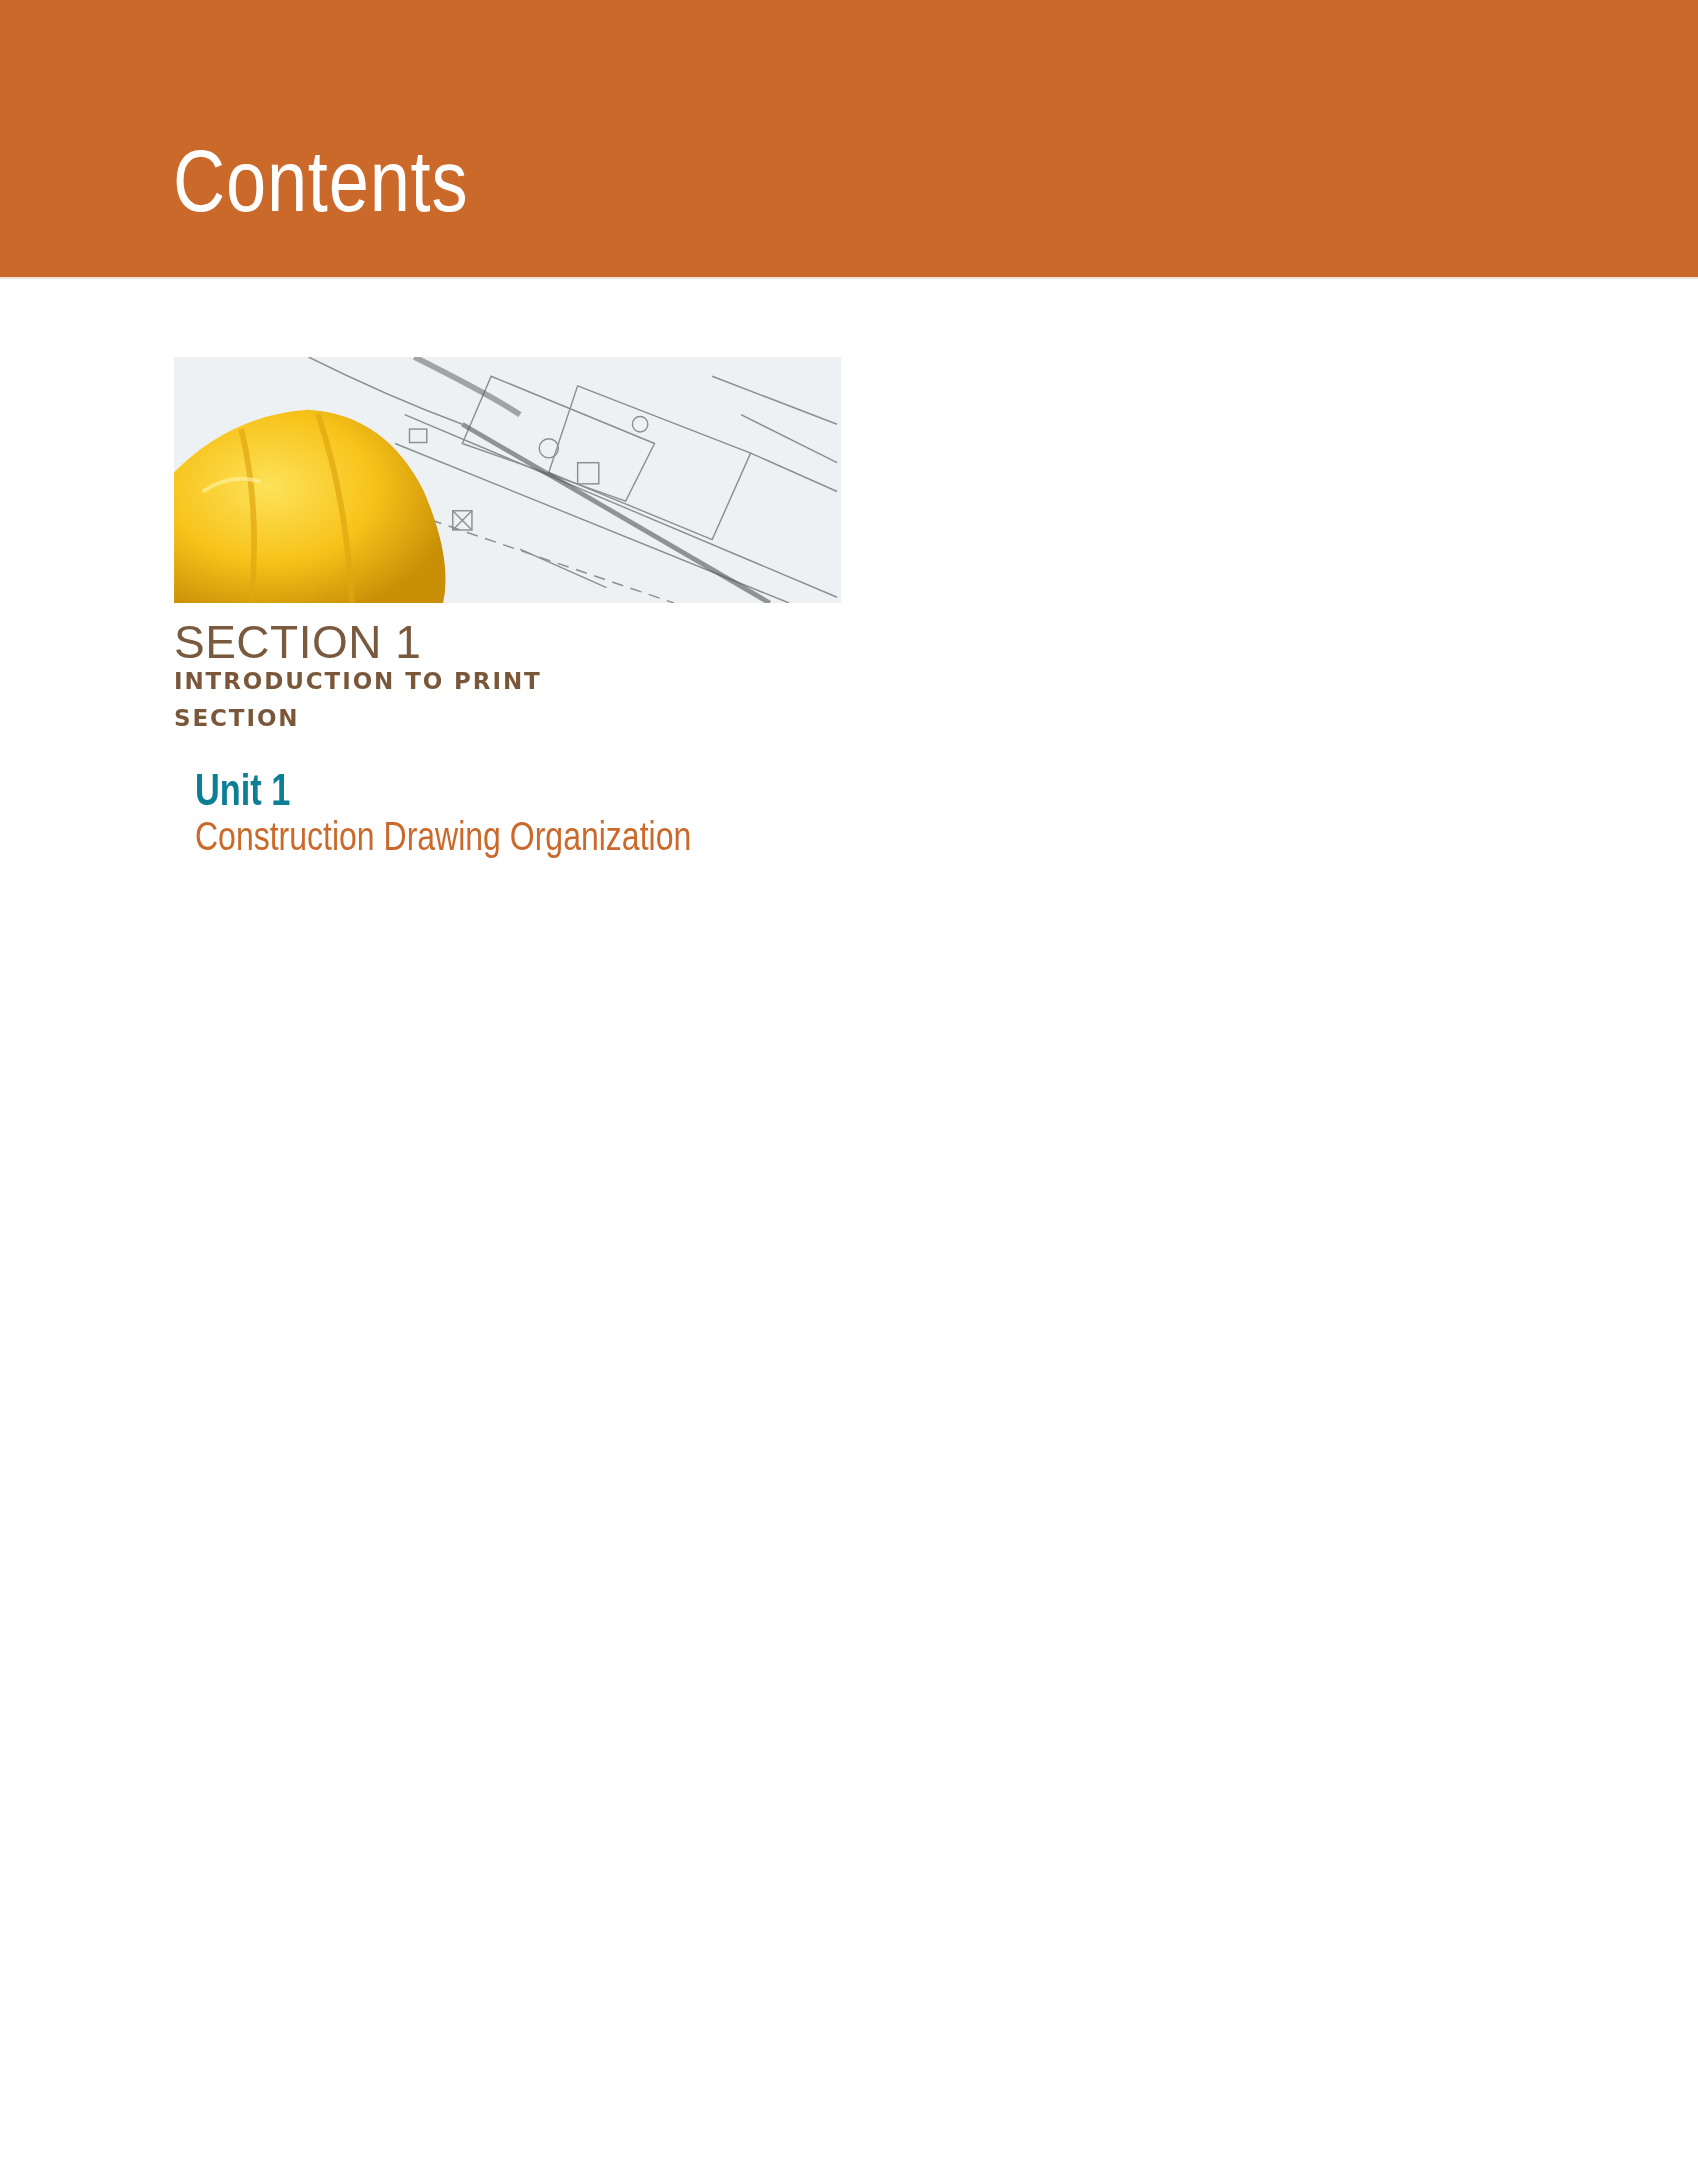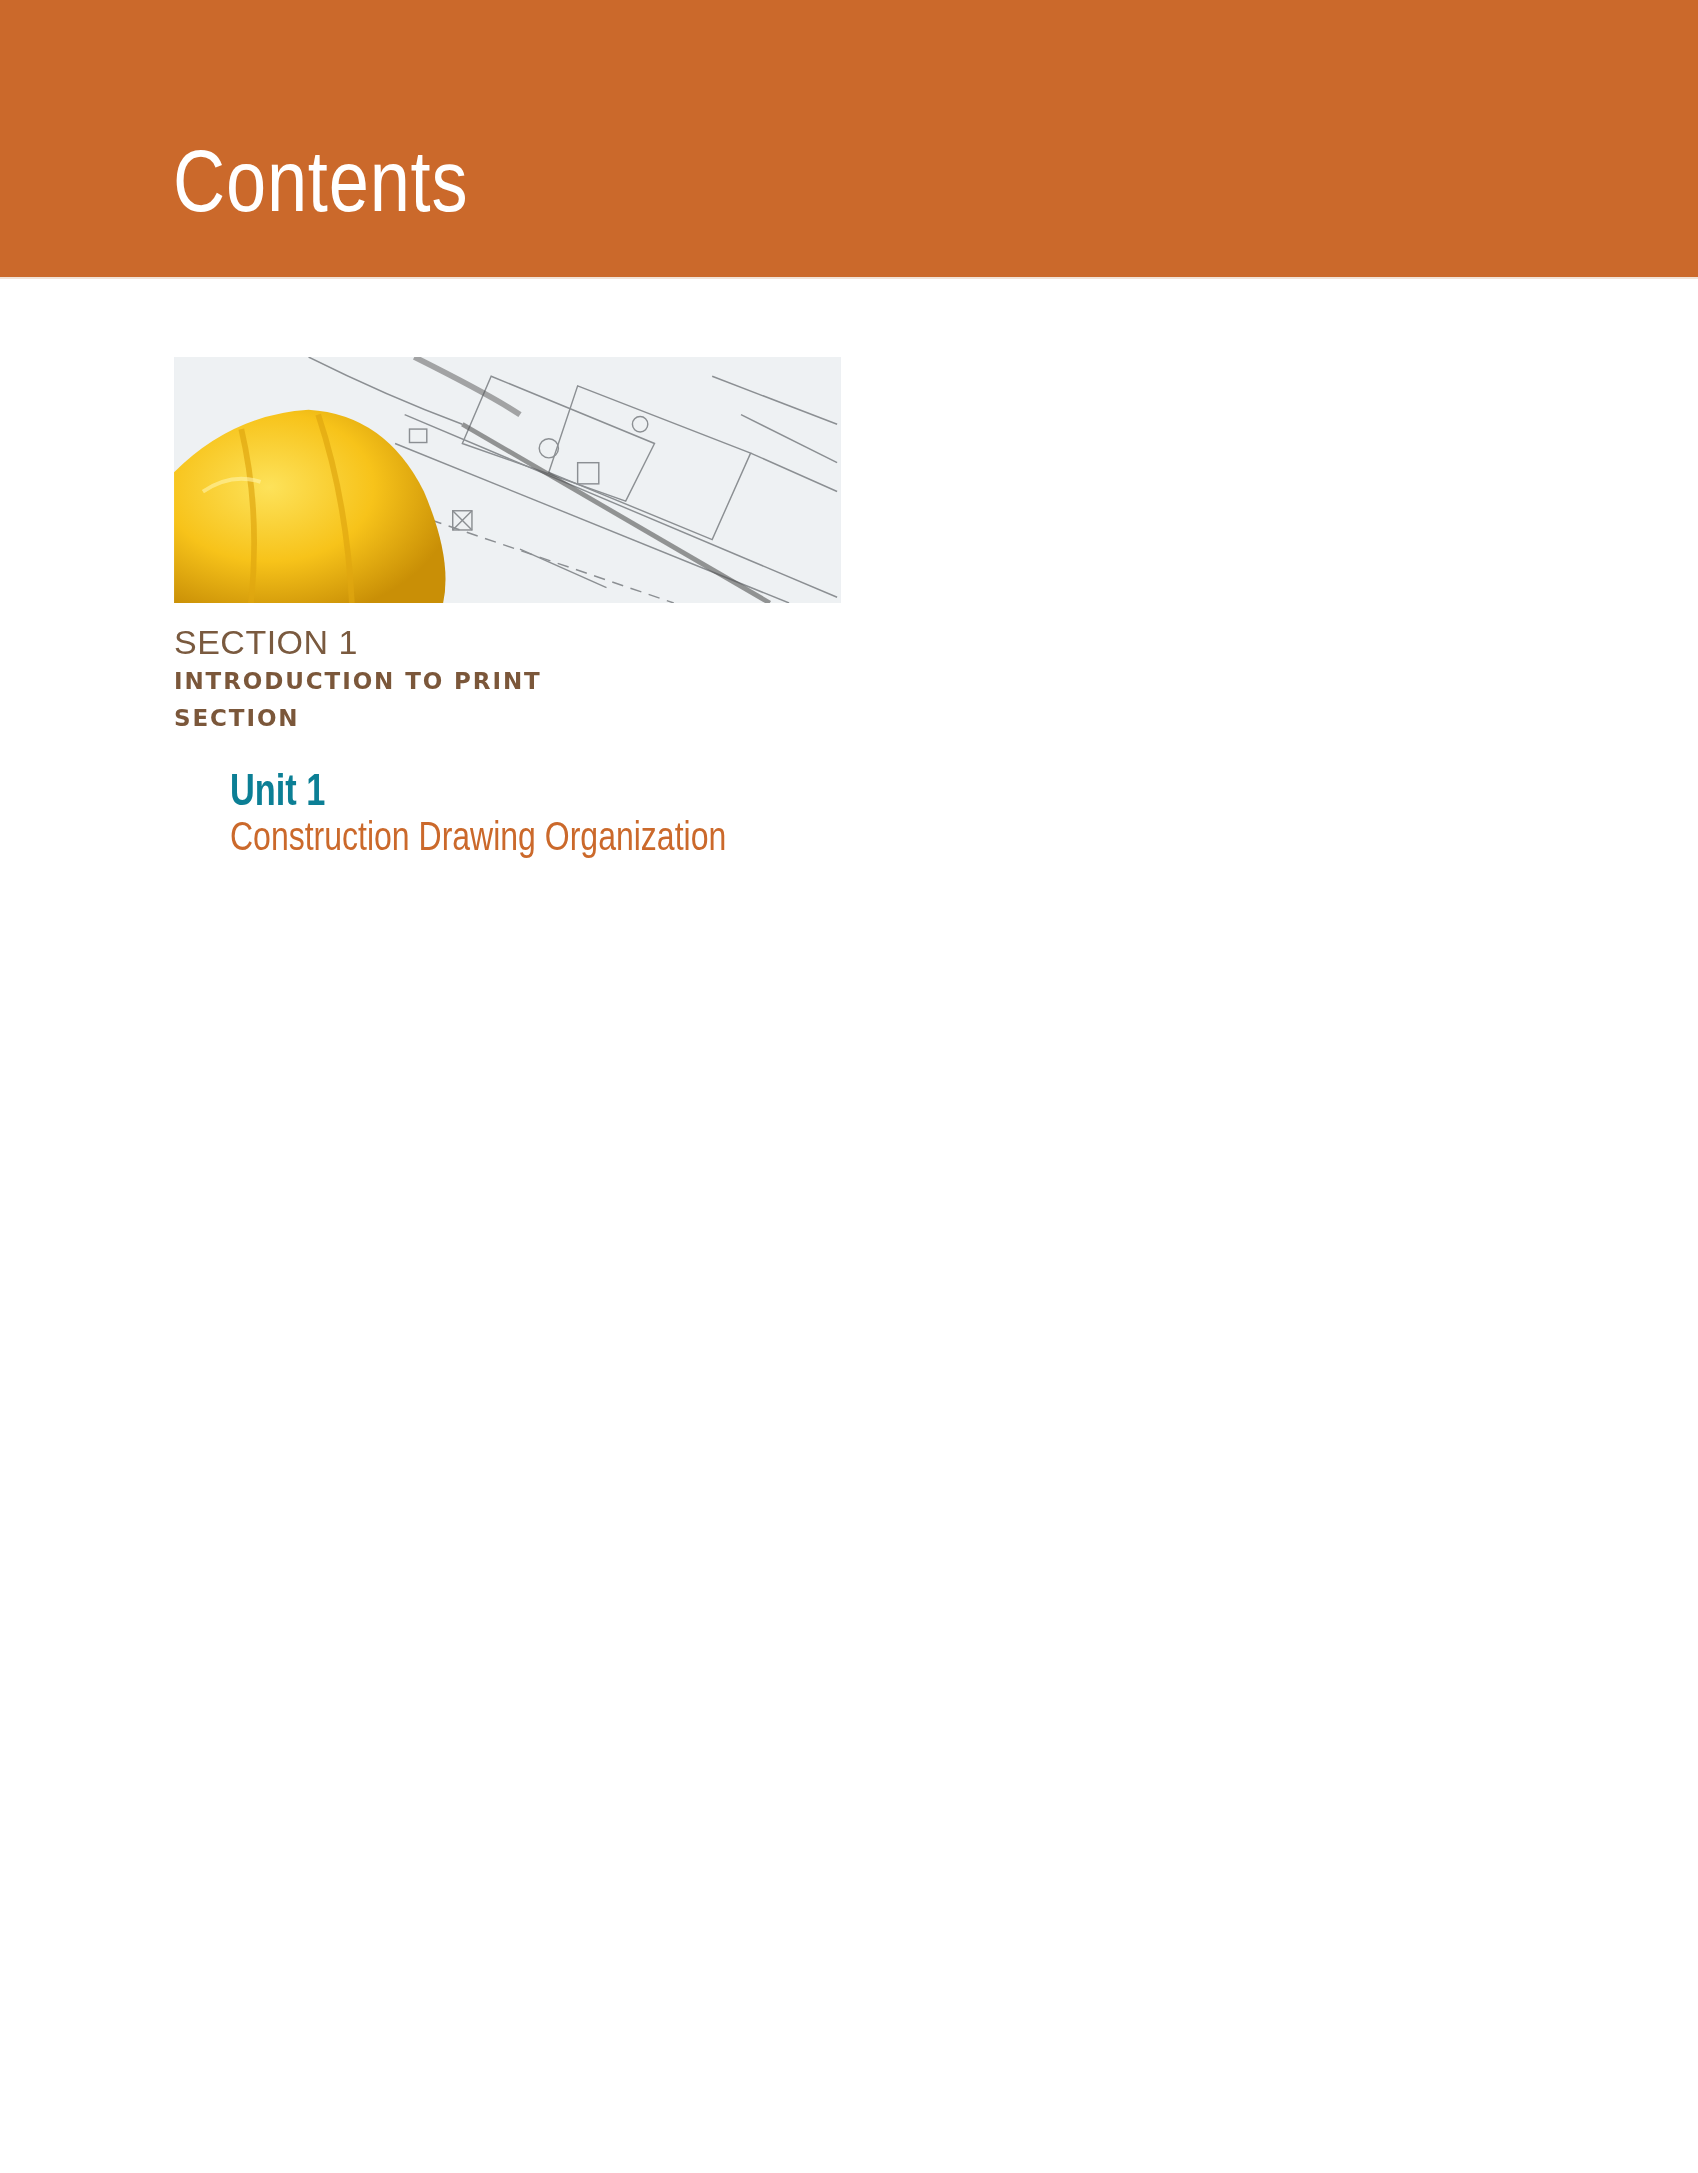--- a/index.html
+++ b/index.html
@@ -6,24 +6,24 @@
   body { width:1699px; height:2173px; position:relative; overflow:hidden;
          font-family:"Liberation Sans", sans-serif; color:#231f20; }
   .header { position:absolute; left:0; top:0; width:1699px; height:277px; background:#CB692B; }
   .header-rule { position:absolute; left:0; top:277px; width:1699px; height:1.9px; background:#f1e3d8; }
   .page-title { position:absolute; left:173px; top:133px; margin:0; color:#ffffff;
       font-family:"Liberation Sans Narrow","Liberation Sans", sans-serif; font-weight:400;
       font-size:88px; line-height:96px; transform:scaleX(0.82); transform-origin:left top; letter-spacing:1px; }
   .col { position:absolute; top:357px; width:667px; }
   .col.left { left:174px; }
   .photo { width:667px; height:246px; position:relative; overflow:hidden; }
-  .section-label { margin-top:21px; font-size:34px; line-height:37px; color:#7a5a3f; font-weight:400; letter-spacing:0.5px; }
+  .section-label { margin-top:21px; font-size:46px; line-height:37px; color:#7a5a3f; font-weight:400; letter-spacing:0.5px; }
   .section-title { font-family:"DejaVu Sans", sans-serif; font-weight:700; font-size:23px; line-height:37px;
       color:#7b573a; letter-spacing:1.9px; margin:1.9px 0 0 0; }
-  .unit { margin-left:56px; }
+  .unit { margin-left:21px; }
   .unit-heading { color:#0c7f95; font-weight:700; font-size:44px; line-height:48px;
       transform:scaleX(0.78); transform-origin:left; white-space:nowrap; margin-top:29px; }
   .unit-title { color:#CB692B; font-size:40px; line-height:44px; white-space:nowrap; }
   .row { display:flex; align-items:baseline; white-space:nowrap; }
   .row .txt { flex:0 0 auto; }
   .cond { display:inline-block; transform:scaleX(0.82); transform-origin:left; }
 </style>
 </head>
 <body>
 

